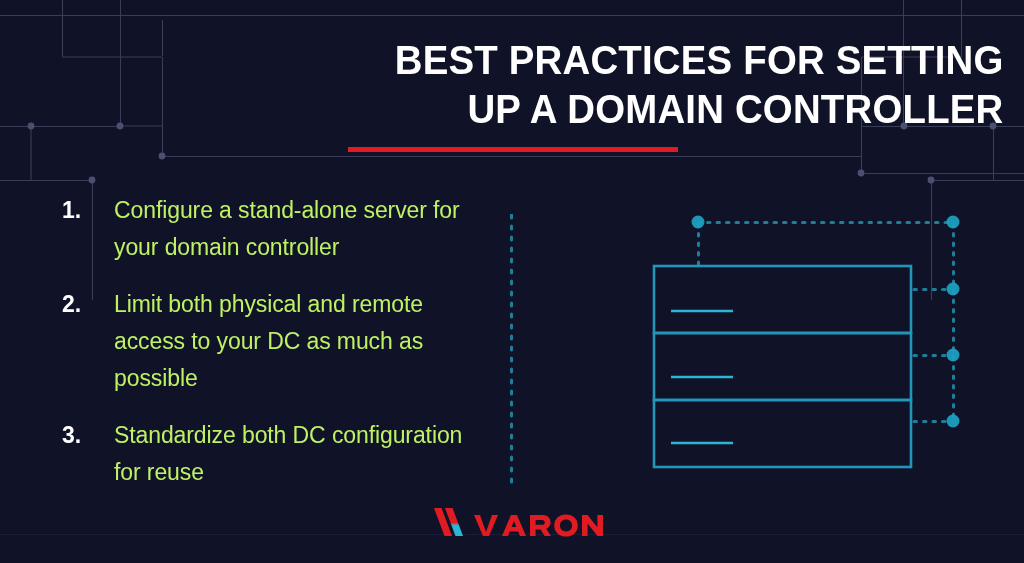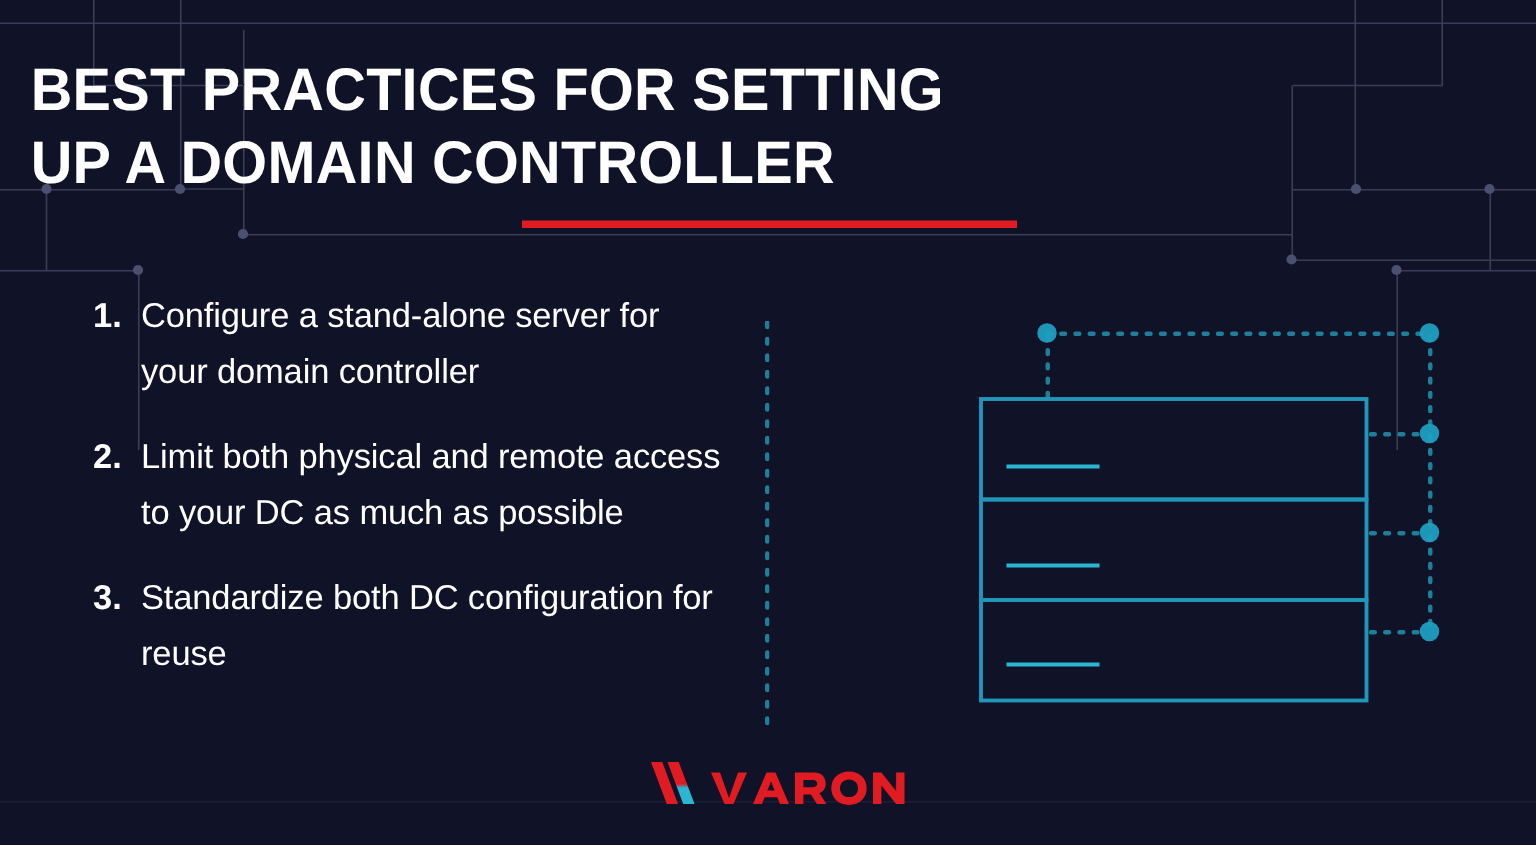--- a/index.html
+++ b/index.html
@@ -24,21 +24,21 @@
     width: 1024px; height: 563px;
     pointer-events: none;
   }
 
   
   #title-block {
     position: absolute;
     left: 0;
     top: 36px;
     width: 1024px;
-    text-align: left;
+    text-align: right;
   }
   #title-block .line {
     display: block;
     color: #ffffff;
     font-size: 40px;
     line-height: 1.22;
     font-weight: bold;
     letter-spacing: 0.2px;
     text-transform: uppercase;
     font-family: "Liberation Sans Narrow", "Liberation Sans", sans-serif;
@@ -68,25 +68,26 @@
   .list-num {
     color: #ffffff;
     font-weight: bold;
     font-size: 23px;
     line-height: 37px;
     width: 32px;
     flex: 0 0 32px;
     text-align: left;
   }
   .list-text {
-    color: #ffffff;
+    color: #bef264;
     font-size: 23px;
     line-height: 37px;
     font-weight: 300;
     letter-spacing: -0.1px;
+    margin-left: 20px;
   }
 
   
   #center-divider {
     position: absolute;
     left: 510px;
     top: 214px;
     width: 3px;
     height: 272px;
   }

